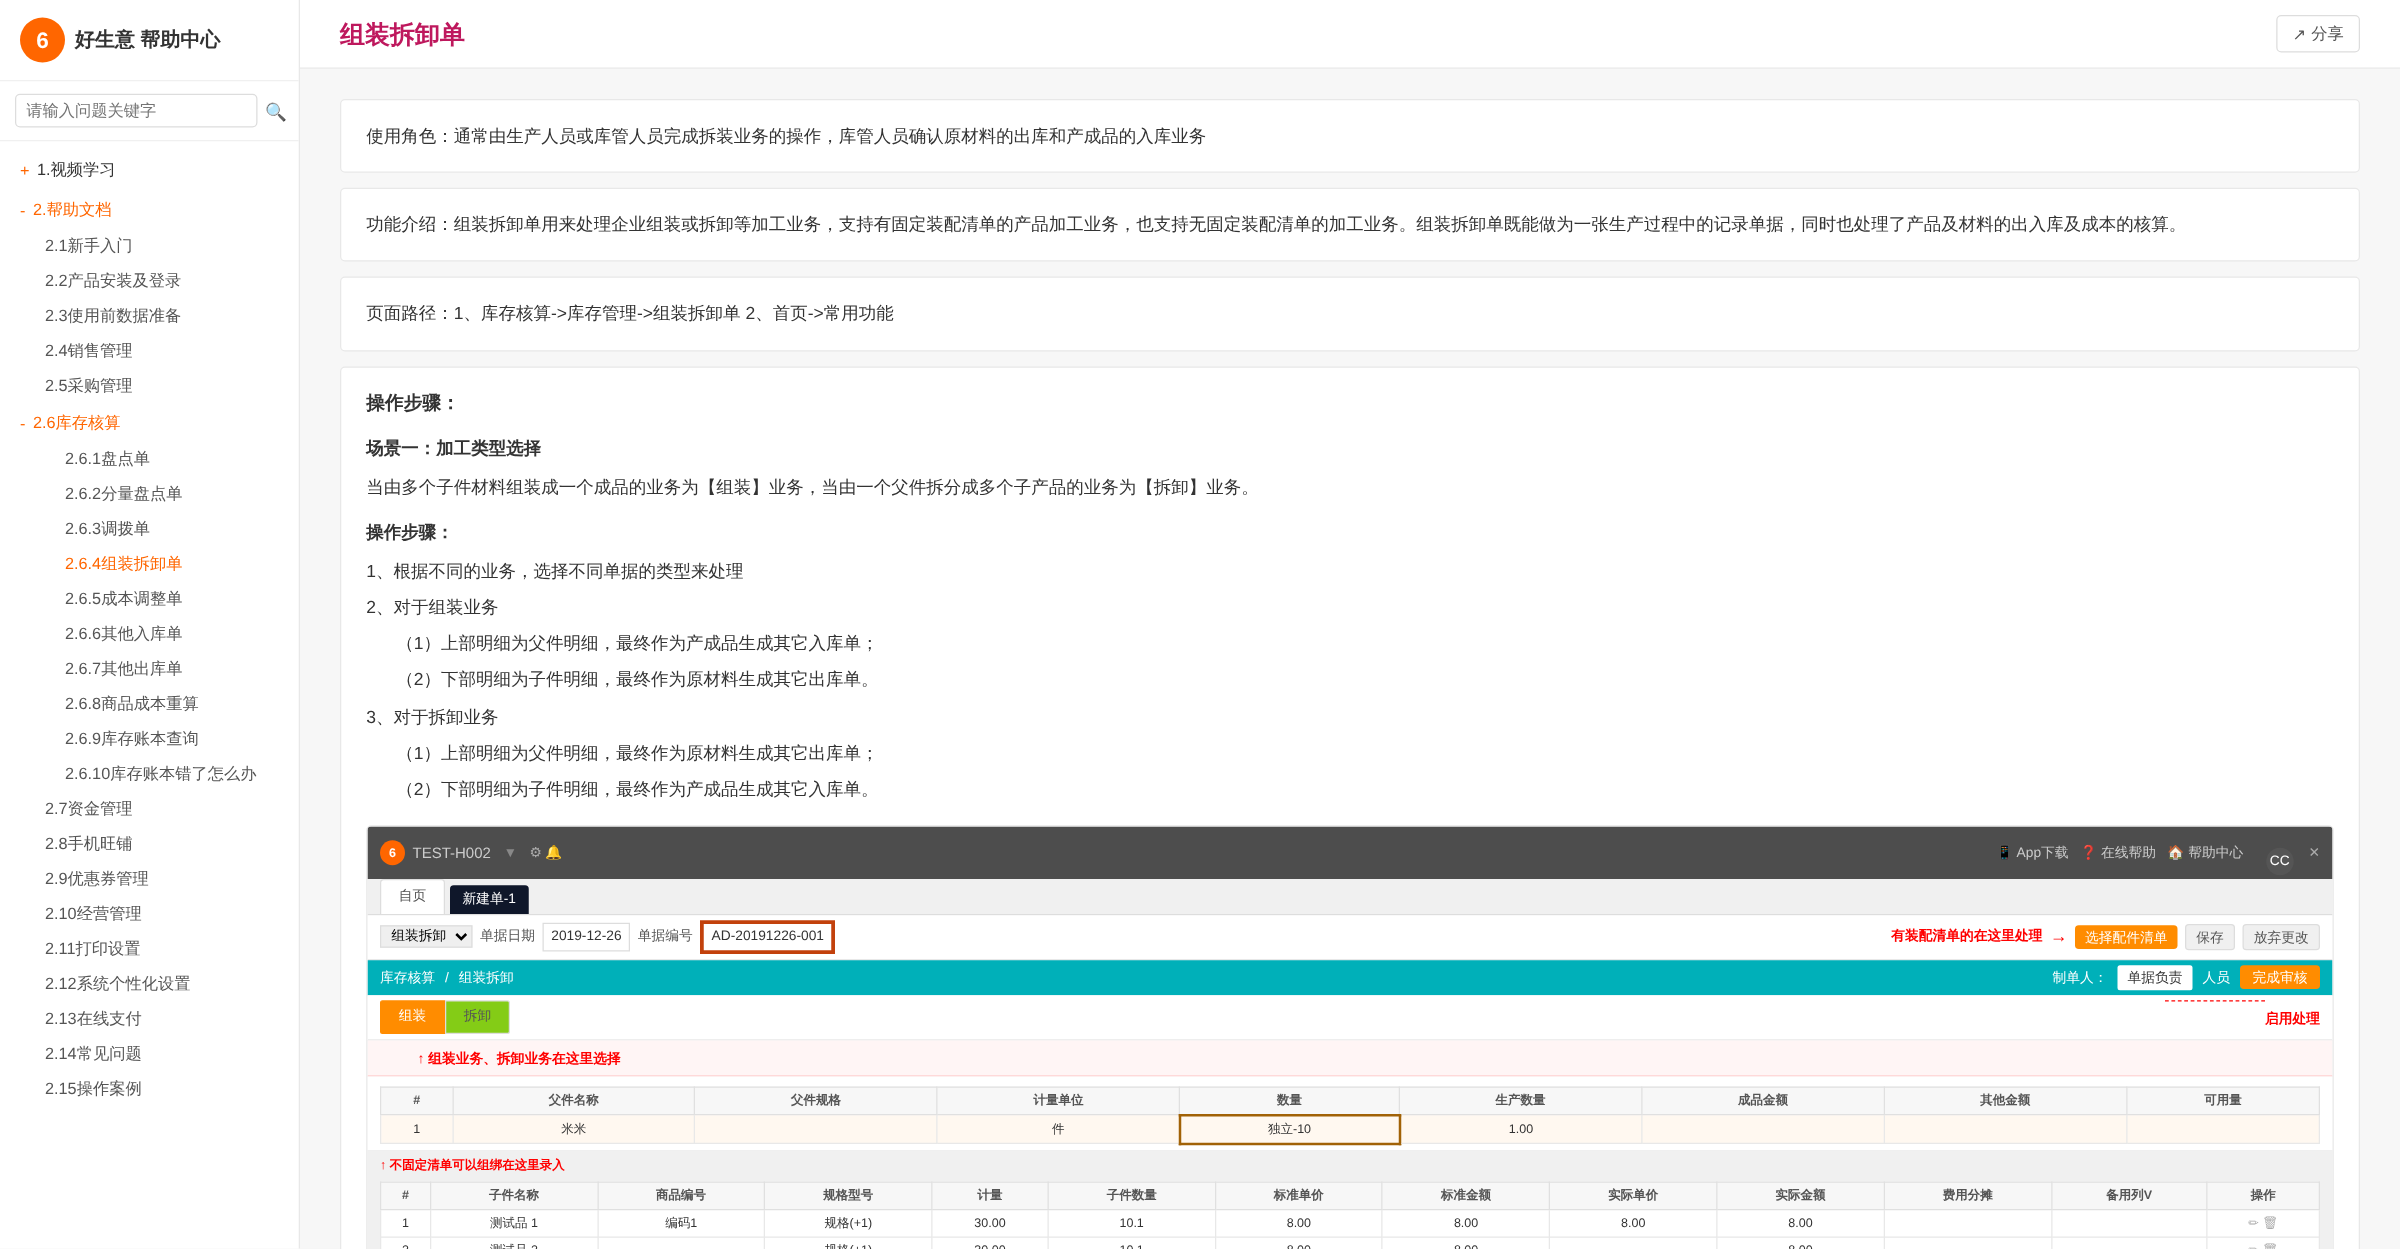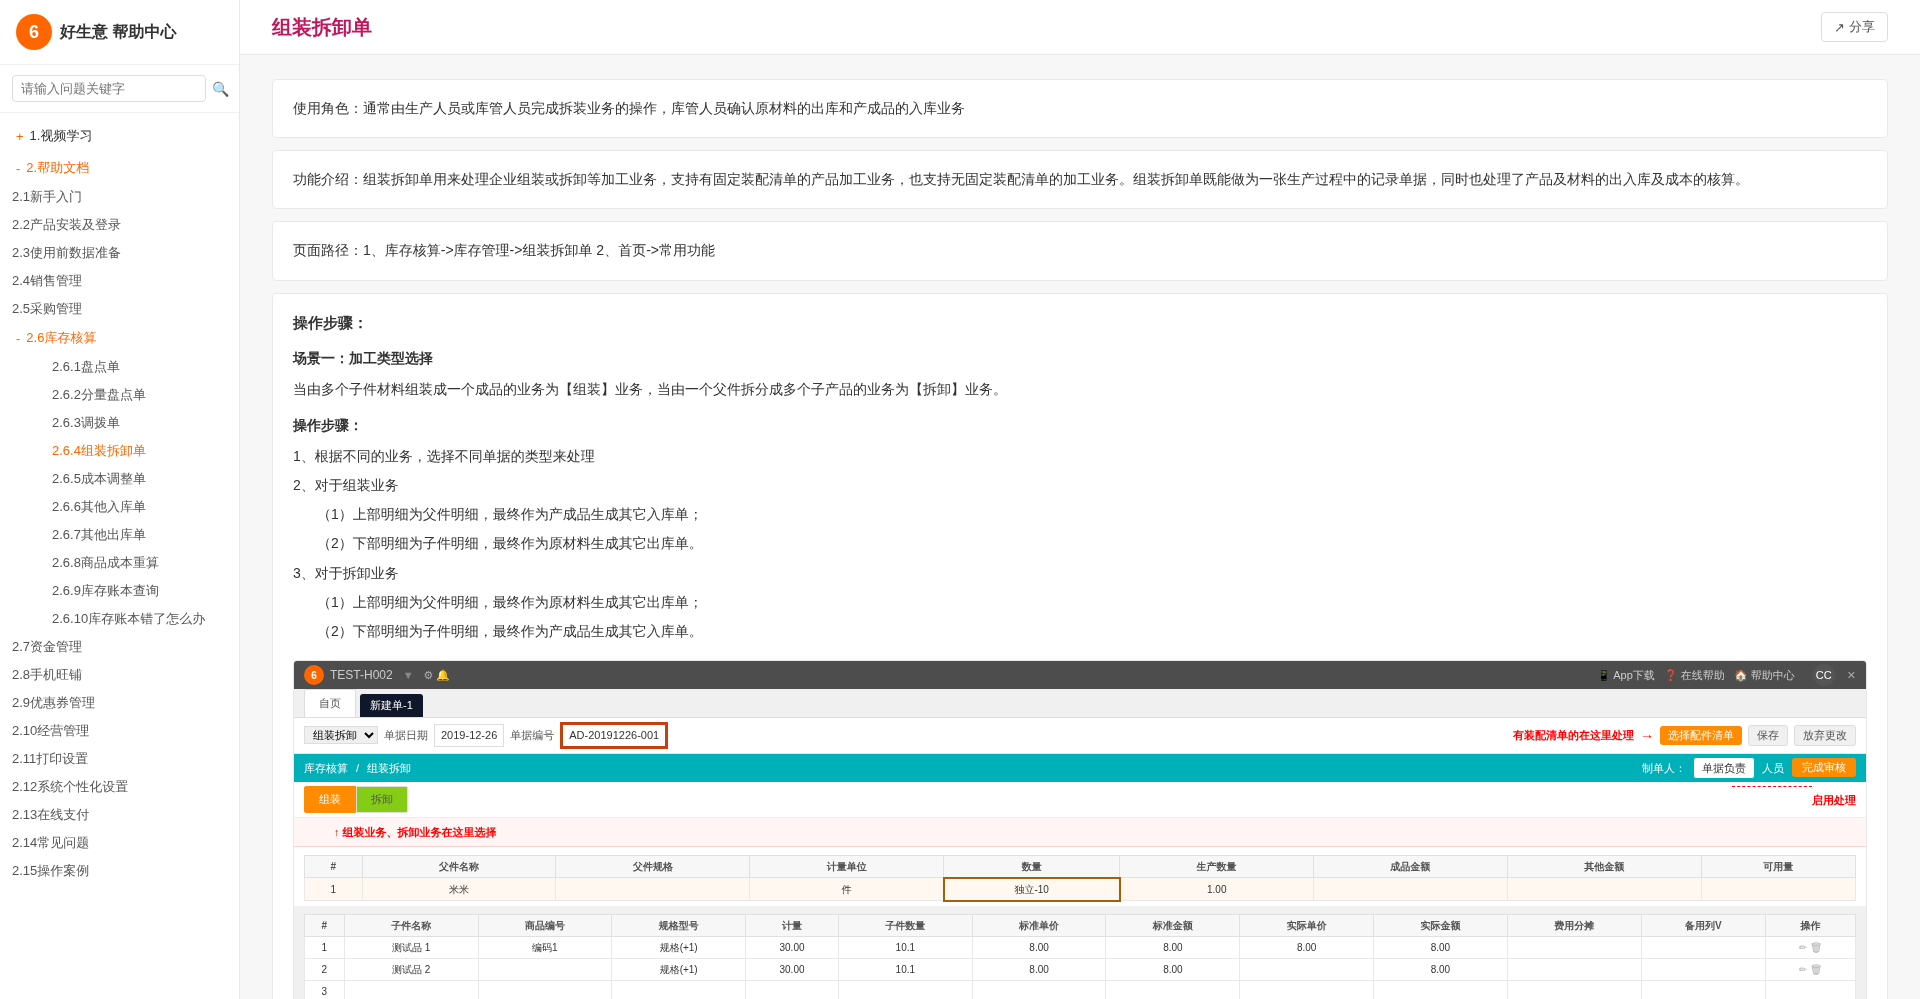--- a/index.html
+++ b/index.html
@@ -104,21 +104,21 @@
       color: #f60;
     }
 
     .nav-sub-items {
       padding-left: 0;
     }
 
     .nav-sub-item {
       display: flex;
       align-items: center;
-      padding: 5px 16px 5px 12px;
+      padding: 5px 16px 5px 36px;
       cursor: pointer;
       font-size: 13px;
       color: #555;
     }
 
     .nav-sub-item.active {
       color: #f60;
     }
 
     
@@ -447,21 +447,21 @@
 
           <div class="ss-title-bar">
             <div class="ss-title-bar-left">
               <div class="ss-logo">6</div>
               <span style="color:#ccc;font-size:12px;">TEST-H002</span>
               <span style="color:#888;font-size:11px;margin:0 4px;">▼</span>
               <span style="color:#aaa;font-size:11px;">⚙ 🔔</span>
             </div>
             <div style="display:flex;gap:12px;align-items:center;">
               <span style="color:#ccc;font-size:11px;">📱 App下载 &nbsp; ❓ 在线帮助 &nbsp; 🏠 帮助中心 &nbsp;</span>
-              <span style="background:#555;border-radius:50%;width:22px;height:22px;display:inline-flex;align-items:center;justify-content:center;color:#fff;font-size:11px;">CC</span>
+              <span style="background:#555;border-radius:50%;width:22px;height:22px;display:inline-flex;align-items:center;justify-content:center;color:#fff;font-size:11px;margin-top:14px;">CC</span>
               <span style="color:#aaa;font-size:11px;">✕</span>
             </div>
           </div>
 
           <div style="background:#f0f0f0;display:flex;align-items:flex-end;padding:0 10px;border-bottom:1px solid #ddd;">
             <div style="background:#fff;border:1px solid #ddd;border-bottom:none;padding:4px 14px;font-size:11px;border-radius:3px 3px 0 0;margin-right:4px;color:#555;">自页</div>
             <div class="ss-nav-tab">新建单-1</div>
           </div>
 
           <div class="ss-toolbar">
@@ -539,20 +539,24 @@
                   <td>1.00</td>
                   <td></td>
                   <td></td>
                   <td></td>
                 </tr>
               </tbody>
             </table>
           </div>
 
           <div style="background:#f0f0f0;padding:4px 10px;position:relative;">
+            <div style="margin-bottom:4px;display:flex;align-items:center;gap:16px;">
+
+              <span style="color:red;font-size:10px;font-weight:bold;">↑ 不固定清单可以组绑在这里录入</span>
+            </div>
             <table class="ss-table">
               <thead>
                 <tr>
                   <th>#</th>
                   <th>子件名称</th>
                   <th>商品编号</th>
                   <th>规格型号</th>
                   <th>计量</th>
                   <th>子件数量</th>
                   <th>标准单价</th>

